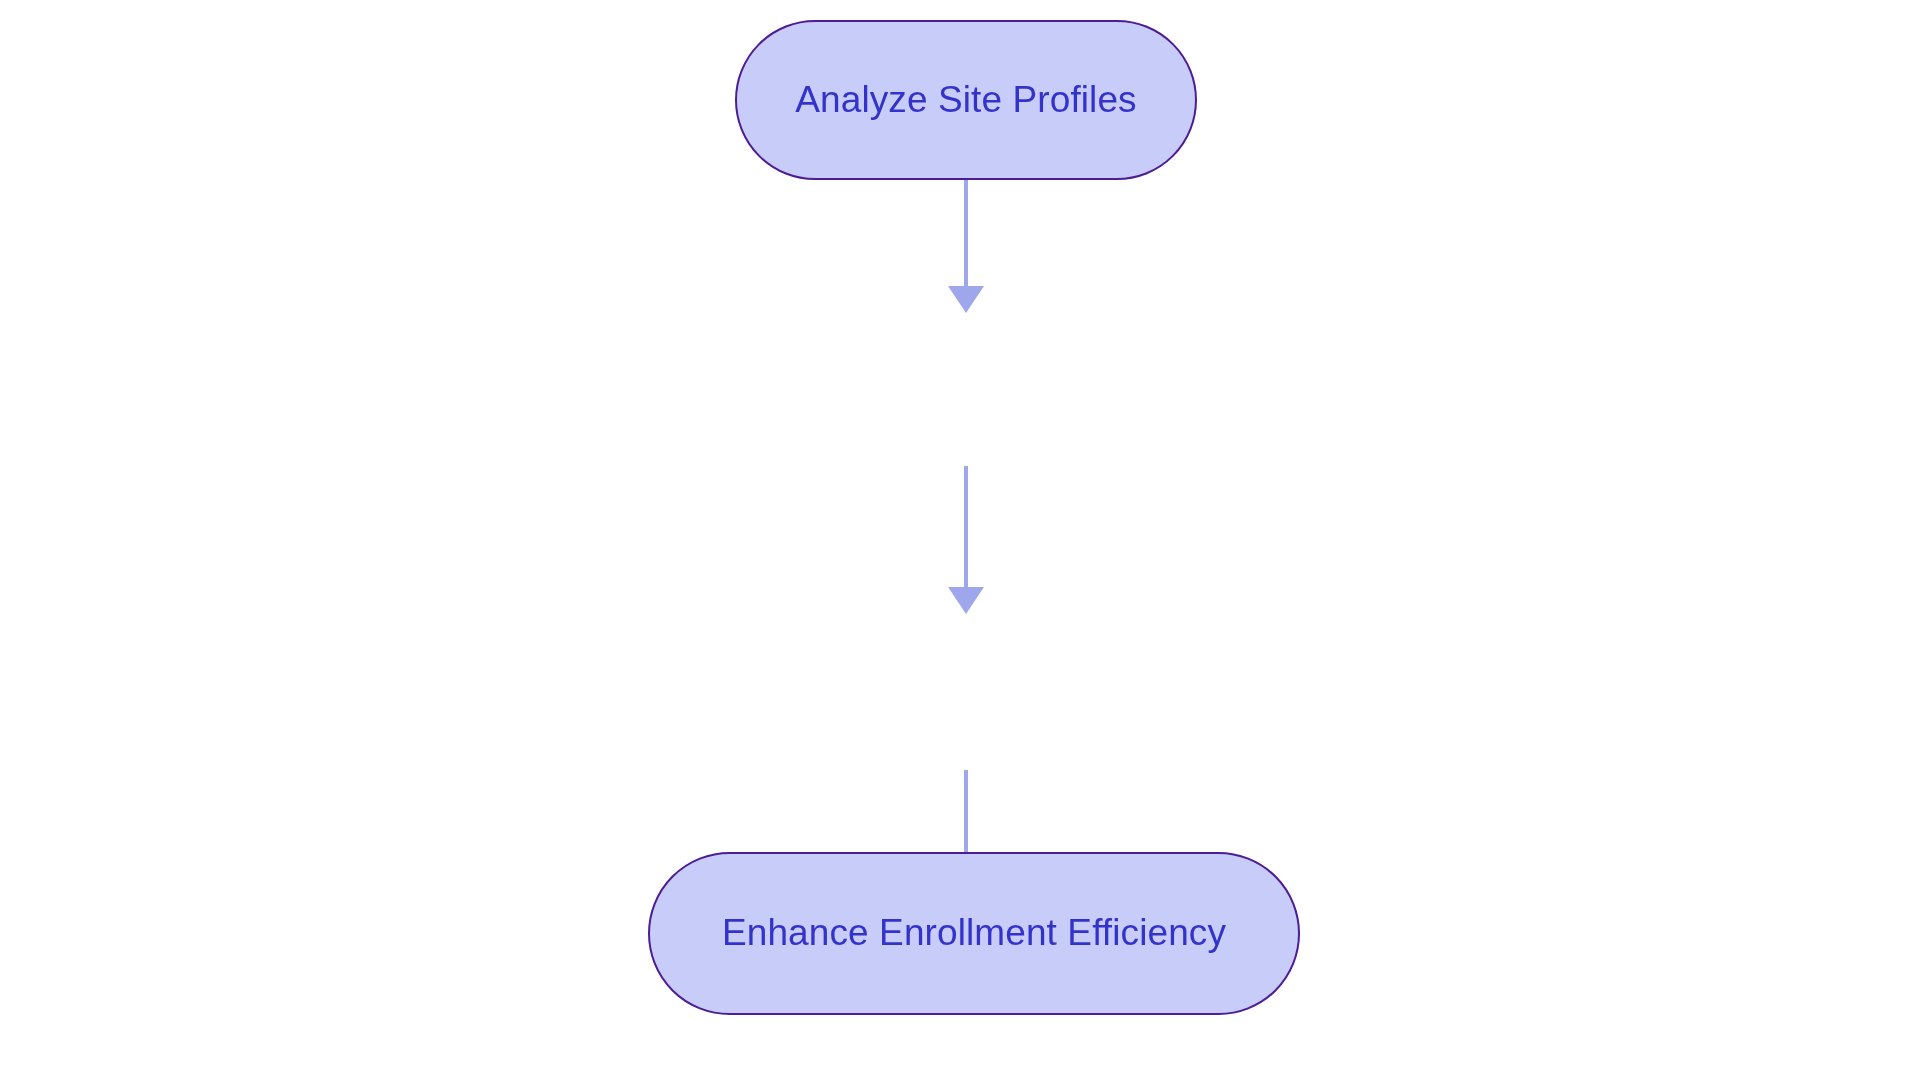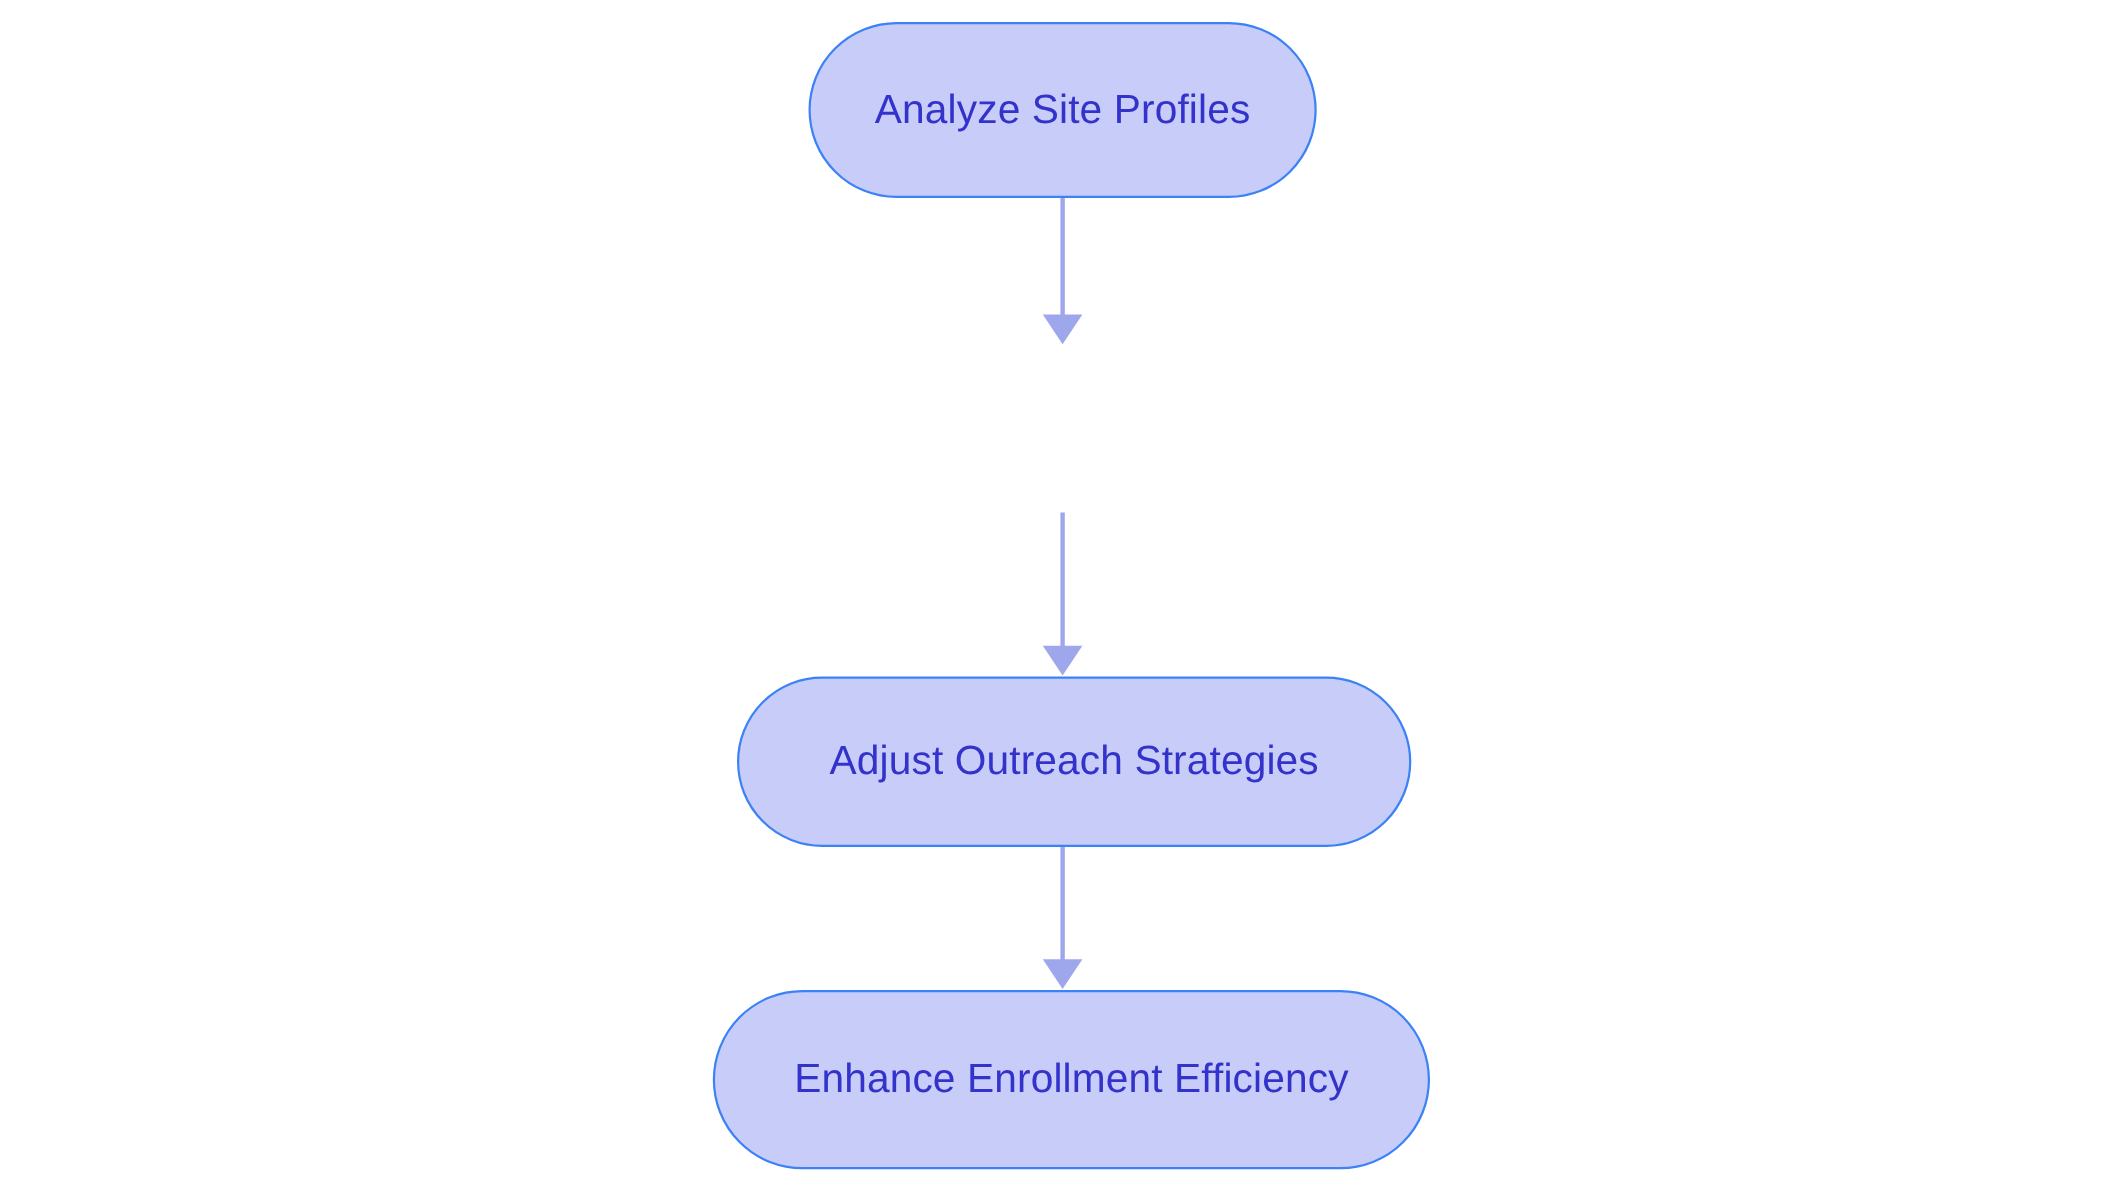--- a/index.html
+++ b/index.html
@@ -19,21 +19,21 @@
     height: 1083px;
     background: #ffffff;
   }
   .node {
     position: absolute;
     box-sizing: border-box;
     display: flex;
     align-items: center;
     justify-content: center;
     background: #c8ccf8;
-    border: 2px solid #3b82f6;
+    border: 2px solid #4c1d95;
     border-radius: 999px;
     text-align: center;
   }
   .node-label {
     color: #3333cc;
     font-family: "Liberation Sans", sans-serif;
     font-size: 37px;
     font-weight: 400;
     line-height: 1.15;
     letter-spacing: 0.1px;
@@ -76,21 +76,18 @@
       <line class="edge-line" x1="966" y1="770" x2="966" y2="873"></line>
       <polygon class="edge-head" points="948,872 984,872 966,899"></polygon>
     </g>
   </svg>
 
   <div class="node" style="left:735px; top:20px; width:462px; height:160px;">
     <span class="node-label">Analyze Site Profiles</span>
   </div>
 
 
-  <div class="node" style="left:670px; top:615px; width:613px; height:155px;">
-    <span class="node-label">Adjust Outreach Strategies</span>
-  </div>
 
-  <div class="node" style="left:648px; top:900px; width:652px; height:163px;">
+  <div class="node" style="left:648px; top:852px; width:652px; height:163px;">
     <span class="node-label">Enhance Enrollment Efficiency</span>
   </div>
 
 </div>
 
 </body></html>

